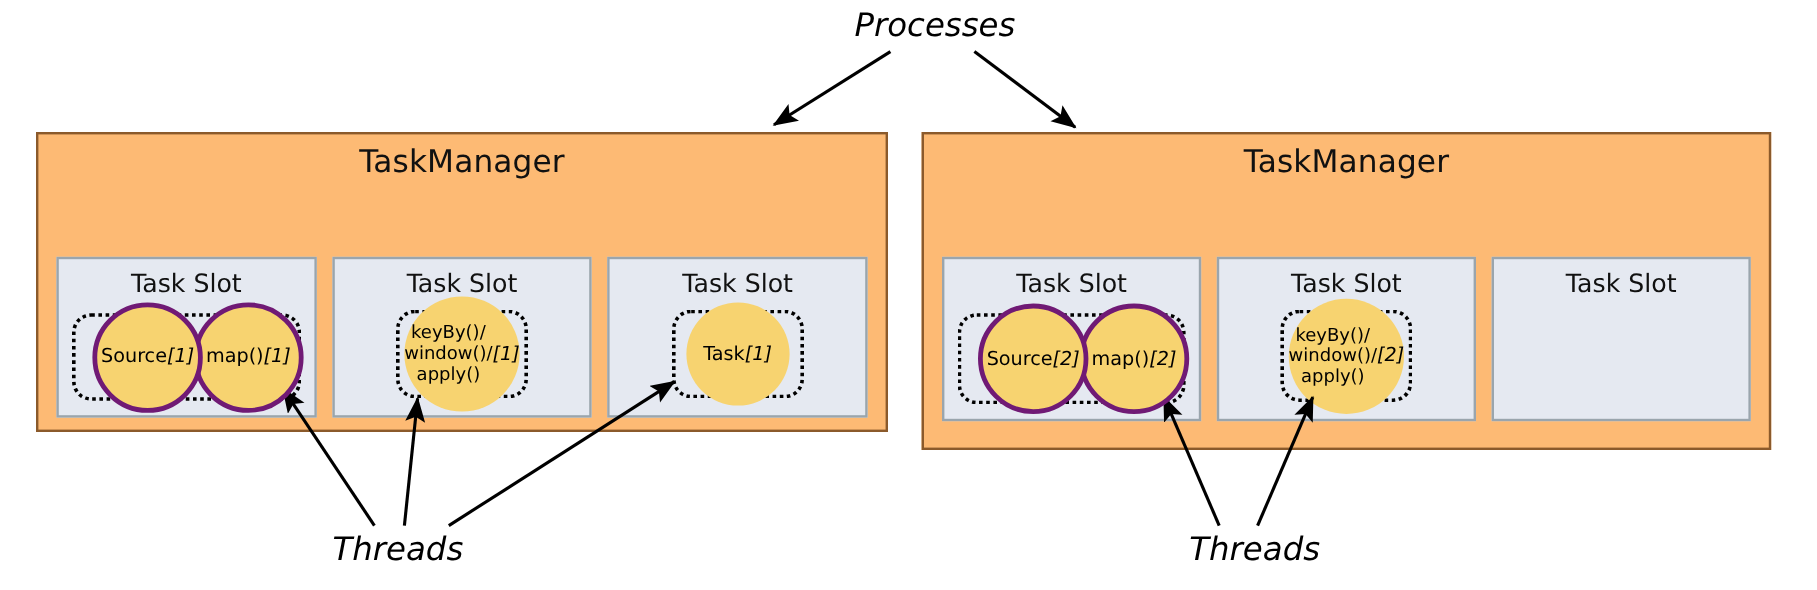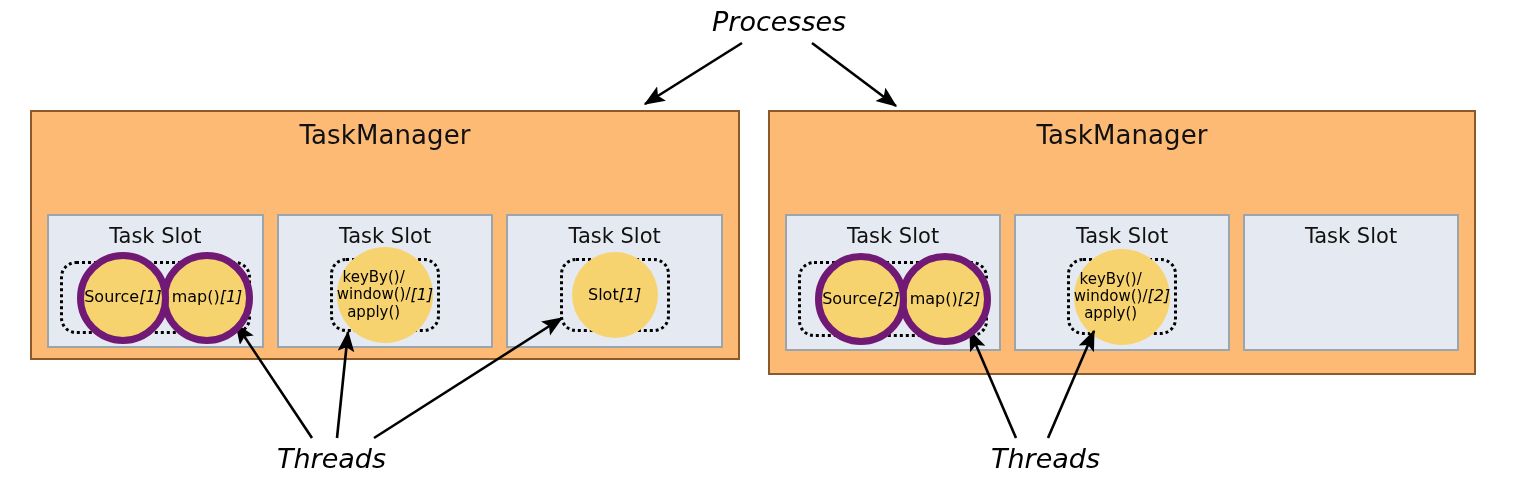--- a/index.html
+++ b/index.html
@@ -87,21 +87,21 @@
     background:#F7D370;
     display:flex;
     flex-direction:row;
     align-items:center;
     justify-content:center;
     text-align:center;
     line-height:1.14;
     color:#000000;
     box-sizing:border-box;
   }
-  .circle.bordered{border:7px solid #701a75;}
+  .circle.bordered{border:4px solid #701a75;}
   .circle .op-name{font-size:16px;}
   .circle .op-idx{font-size:16px;font-style:italic;}
   .circle .op-name.multi{font-size:15px;}
 
   .pair-wrap{
     position:absolute;
     left:0;right:0;top:0;bottom:0;
   }
   .c-left{width:92px;height:92px;left:14px;top:50%;transform:translateY(-50%);z-index:2;}
   .c-right{width:92px;height:92px;left:98px;top:50%;transform:translateY(-50%);z-index:1;}
@@ -146,21 +146,21 @@
 apply()</span>
             <span class="op-idx">[1]</span>
           </div>
         </div>
       </div>
 
       <div class="slot">
         <div class="slot-title">Task Slot</div>
         <div class="thread-box narrow">
           <div class="circle c-solo">
-            <span class="op-name">Slot</span>
+            <span class="op-name">Task</span>
             <span class="op-idx">[1]</span>
           </div>
         </div>
       </div>
 
     </div>
   </div>
 
   <div class="taskmanager" id="tm1" style="left:768px;top:110px;width:708px;height:265px;">
     <div class="tm-title">TaskManager</div>

